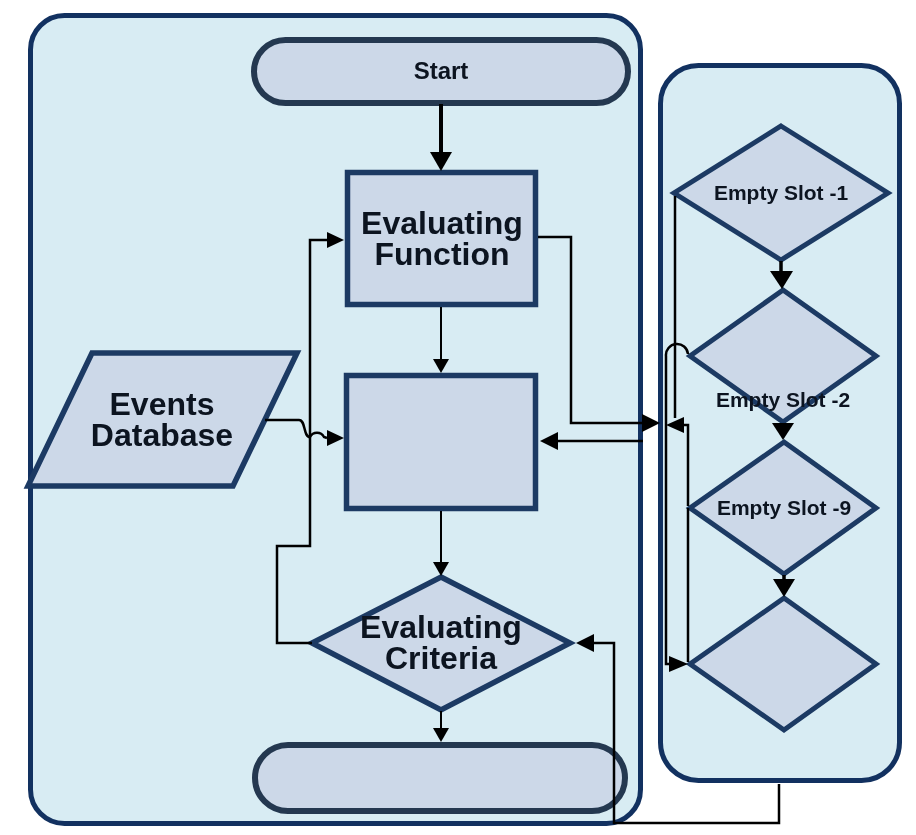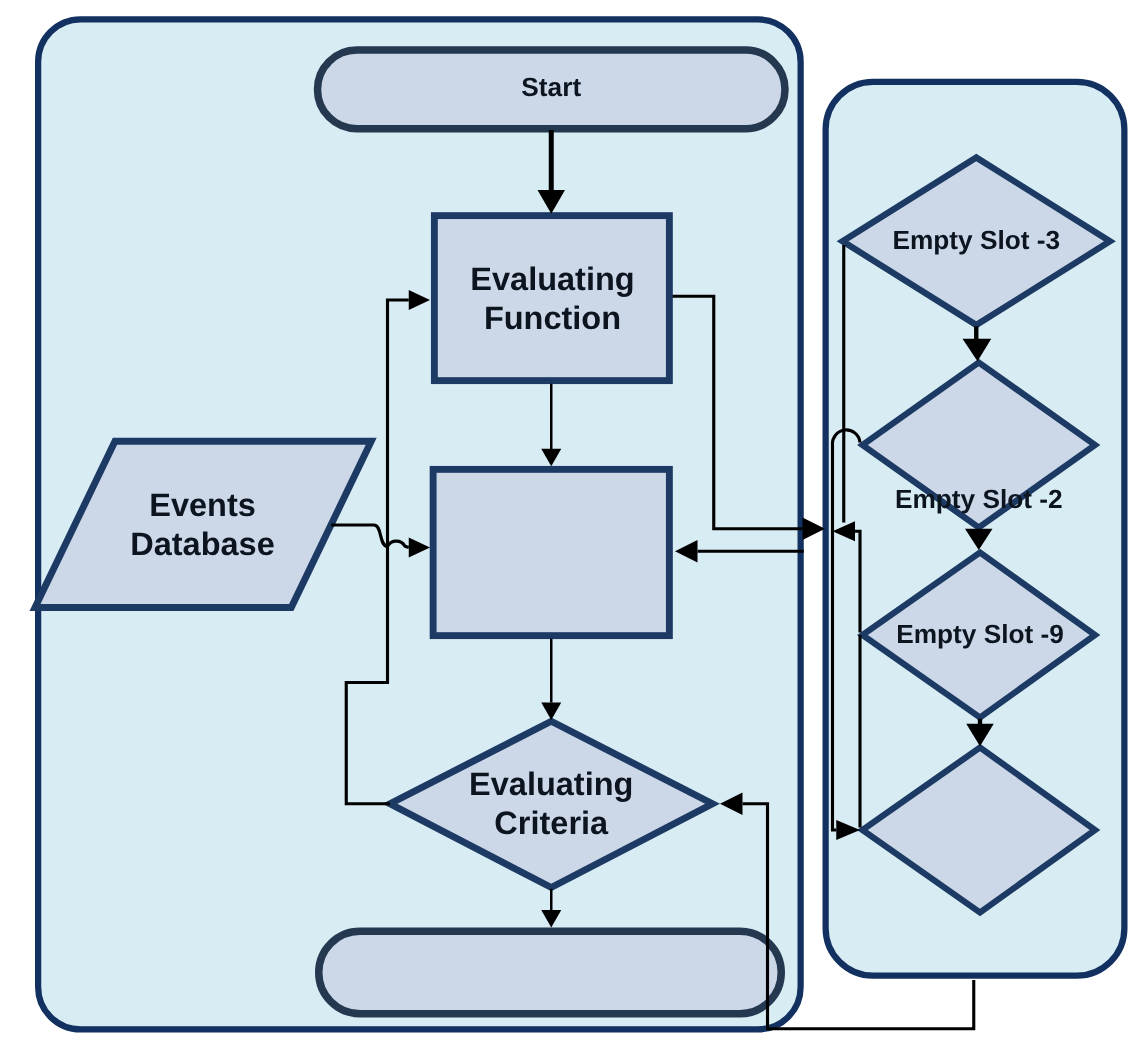--- a/index.html
+++ b/index.html
@@ -15,22 +15,22 @@
   .node{fill:var(--shape-fill);stroke:var(--shape-border);stroke-width:5.5;stroke-linejoin:miter;}
   .terminator{stroke:var(--terminator-border);stroke-width:6;}
   .slot{stroke-width:5;}
   .flow{fill:none;stroke:var(--connector);stroke-width:2.5;}
   .flow.thick{stroke-width:4;}
   .flow.mid{stroke-width:3.5;}
   .flow.thin{stroke-width:2;}
   .head{fill:var(--connector);stroke:none;}
   .label{position:absolute;display:flex;align-items:center;justify-content:center;
          text-align:center;font-weight:bold;color:var(--text);white-space:pre-line;}
-  .label.big{font-size:21px;}
-  .label.node-l{font-size:26px;line-height:31px;}
+  .label.big{font-size:24px;}
+  .label.node-l{font-size:32px;line-height:31px;}
   .label.slot-l{font-size:21px;line-height:24px;}
 </style>
 </head>
 <body>
 
 <div class="canvas">
 
   <svg width="916" height="835" viewBox="0 0 916 835">
 
     <rect class="panel" x="30.5" y="15.5" width="610" height="808" rx="34"></rect>
@@ -95,16 +95,16 @@
 
   <div class="label big" style="left:254px;top:41px;width:374px;height:60px;">Start</div>
   <div class="label node-l" style="left:350px;top:175px;width:184px;height:127px;">Evaluating
 Function</div>
   <div class="label node-l" style="left:52px;top:385px;width:220px;height:70px;">Events
 Database</div>
   <div class="label node-l" style="left:341px;top:601px;width:200px;height:84px;">Evaluating
 Criteria</div>
   <div class="label node-l" style="left:255px;top:745px;width:370px;height:66px;"></div>
 
-  <div class="label slot-l" style="left:681px;top:179px;width:200px;height:28px;">Empty Slot -3</div>
+  <div class="label slot-l" style="left:681px;top:179px;width:200px;height:28px;">Empty Slot -1</div>
   <div class="label slot-l" style="left:683px;top:342px;width:200px;height:28px;margin-top:44px;">Empty Slot -2</div>
   <div class="label slot-l" style="left:684px;top:494px;width:200px;height:28px;">Empty Slot -9</div>
 </div>
 
 </body></html>

